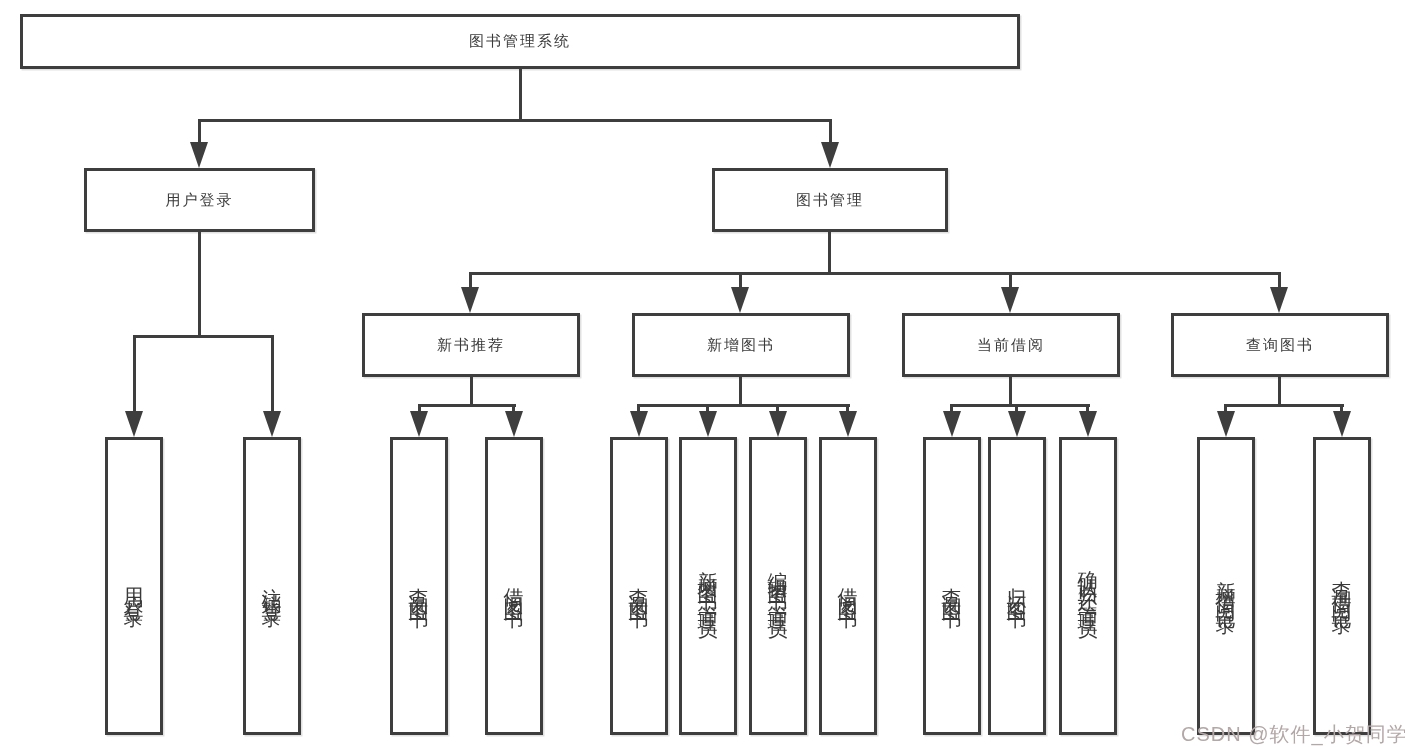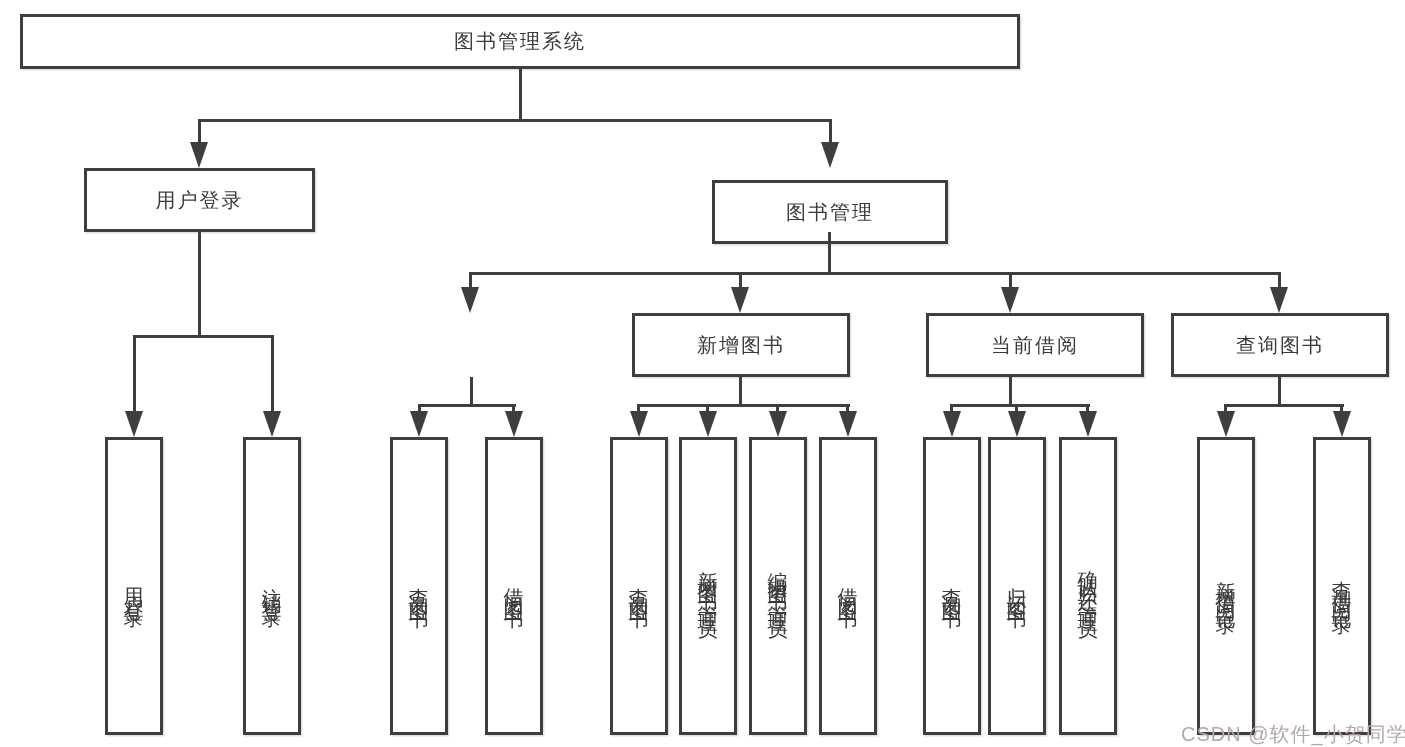--- a/index.html
+++ b/index.html
@@ -2,30 +2,30 @@
 <html><head>
 <meta charset="utf-8">
 <style>
   html,body{margin:0;padding:0;background:#ffffff;}
   body{font-family:"Liberation Sans","DejaVu Sans",sans-serif;}
   #canvas{position:relative;width:1405px;height:747px;background:#ffffff;overflow:hidden;}
 
   .box{position:absolute;box-sizing:border-box;border:3px solid #3e3e3e;background:#ffffff;
        display:flex;align-items:center;justify-content:center;color:#3a3a3a;
        box-shadow:1.5px 1.5px 0 rgba(90,90,90,0.18);}
-  .h{font-size:20px;letter-spacing:2px;white-space:nowrap;}
+  .h{font-size:15px;letter-spacing:2px;white-space:nowrap;}
   .v{writing-mode:vertical-rl;font-size:20px;letter-spacing:7px;line-height:1;}
 
   
   #root       {left:20px;  top:14px;  width:1000px; height:55px;}
   #userLogin  {left:84px;  top:168px; width:231px;  height:64px;}
-  #bookMgmt   {left:712px; top:168px; width:236px;  height:64px;margin-top:12px;}
+  #bookMgmt   {left:712px; top:168px; width:236px;  height:64px;}
   #newRec     {left:362px; top:313px; width:218px;  height:64px;}
   #bookBorrow {left:632px; top:313px; width:218px;  height:64px;}
-  #curBorrow  {left:902px; top:313px; width:218px;  height:64px;margin-left:24px;}
+  #curBorrow  {left:902px; top:313px; width:218px;  height:64px;}
   #borrowRec  {left:1171px;top:313px; width:218px;  height:64px;}
 
   .leaf{top:437px;width:58px;height:298px;}
   #lf0{left:105px}  #lf1{left:243px}
   #lf2{left:390px}  #lf3{left:485px}
   #lf4{left:610px}  #lf5{left:679px} #lf6{left:749px} #lf7{left:819px}
   #lf8{left:923px}  #lf9{left:988px} #lf10{left:1059px}
   #lf11{left:1197px}#lf12{left:1313px}
 
   
@@ -71,20 +71,23 @@
   <div class="hl" style="left:469px;top:272px;width:812px"></div>
   <div class="vl" style="left:469px;top:272px;height:18px"></div>
   <div class="vl" style="left:739px;top:272px;height:18px"></div>
   <div class="vl" style="left:1009px;top:272px;height:18px"></div>
   <div class="vl" style="left:1278px;top:272px;height:18px"></div>
   <div class="ar" style="left:461px;top:287px"></div>
   <div class="ar" style="left:731px;top:287px"></div>
   <div class="ar" style="left:1001px;top:287px"></div>
   <div class="ar" style="left:1270px;top:287px"></div>
 
+  <div class="box h" id="newRec">
+    <span>新书推荐</span>
+  </div>
   <div class="box h" id="bookBorrow">
     <span>新增图书</span>
   </div>
   <div class="box h" id="curBorrow">
     <span>当前借阅</span>
   </div>
   <div class="box h" id="borrowRec">
     <span>查询图书</span>
   </div>
 

